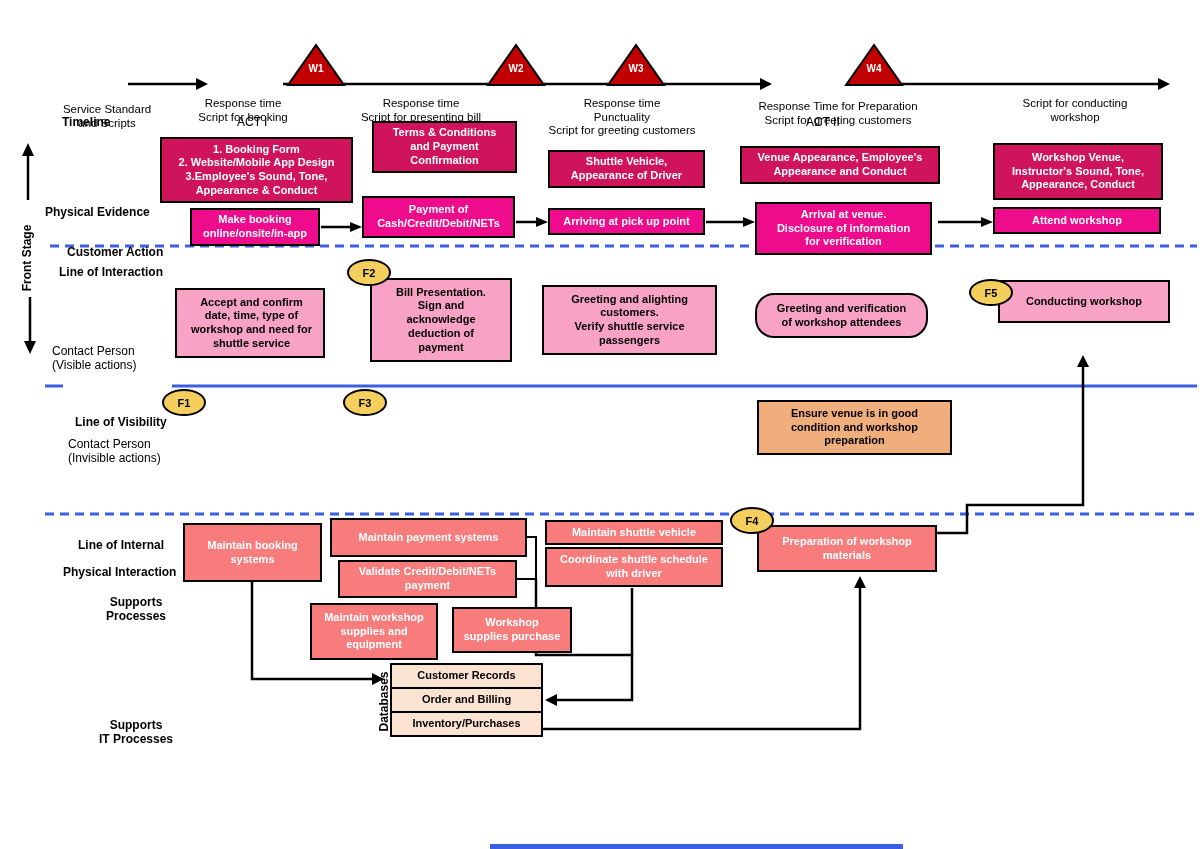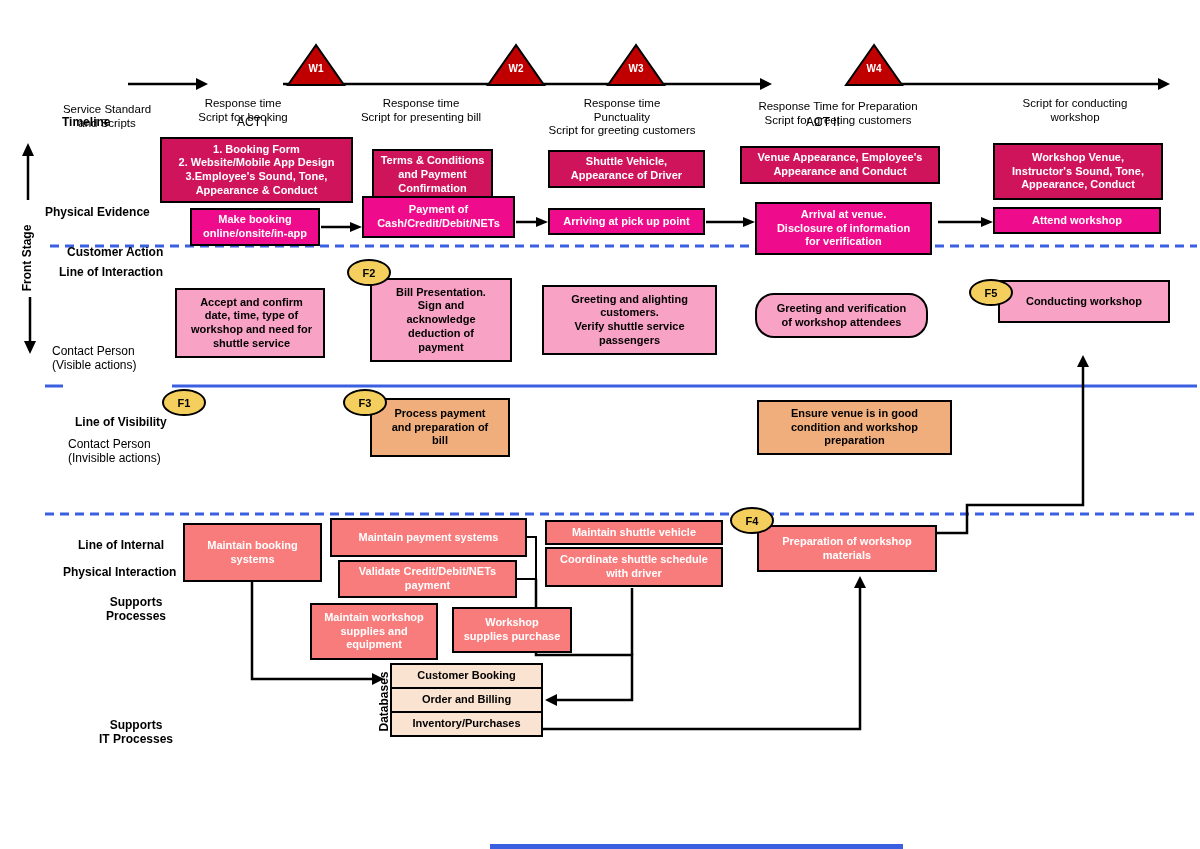--- a/index.html
+++ b/index.html
@@ -116,21 +116,21 @@
   <div class="lbl" style="left:86px;top:557px;width:100px;text-align:center;">Supports
 Processes</div>
   <div class="lbl" style="left:86px;top:680px;width:100px;text-align:center;">Supports
 IT Processes</div>
   <div class="vert" style="left:342px;top:695px;width:82px;height:13px;">Databases</div>
 
   <div class="box pe" style="left:160px;top:137px;width:193px;height:66px;">1. Booking Form
 2. Website/Mobile App Design
 3.Employee's Sound, Tone,
 Appearance &amp; Conduct</div>
-  <div class="box pe" style="left:372px;top:149px;width:121px;height:52px;">Terms &amp; Conditions
+  <div class="box pe" style="left:372px;top:121px;width:145px;height:52px;">Terms &amp; Conditions
 and Payment
 Confirmation</div>
   <div class="box pe" style="left:548px;top:150px;width:157px;height:38px;">Shuttle Vehicle,
 Appearance of Driver</div>
   <div class="box pe" style="left:740px;top:146px;width:200px;height:38px;">Venue Appearance, Employee's
 Appearance and Conduct</div>
   <div class="box pe" style="left:993px;top:143px;width:170px;height:57px;">Workshop Venue,
 Instructor's Sound, Tone,
 Appearance, Conduct</div>
 
@@ -154,44 +154,41 @@
 deduction of
 payment</div>
   <div class="box vis" style="left:542px;top:285px;width:175px;height:70px;">Greeting and alighting
 customers.
 Verify shuttle service
 passengers</div>
   <div class="box vis" style="left:755px;top:293px;width:173px;height:45px;border-radius:19px;">Greeting and verification
 of workshop attendees</div>
   <div class="box vis" style="left:998px;top:280px;width:172px;height:43px;">Conducting workshop</div>
 
-  <div class="box inv" style="left:370px;top:398px;width:140px;height:59px;">Process payment
-and preparation of
-bill</div>
   <div class="box inv" style="left:757px;top:400px;width:195px;height:55px;">Ensure venue is in good
 condition and workshop
 preparation</div>
 
   <div class="box sup" style="left:183px;top:523px;width:139px;height:59px;">Maintain booking
 systems</div>
   <div class="box sup" style="left:330px;top:518px;width:197px;height:39px;">Maintain payment systems</div>
   <div class="box sup" style="left:338px;top:560px;width:179px;height:38px;">Validate Credit/Debit/NETs
 payment</div>
   <div class="box sup" style="left:310px;top:603px;width:128px;height:57px;">Maintain workshop
 supplies and
 equipment</div>
   <div class="box sup" style="left:452px;top:607px;width:120px;height:46px;">Workshop
 supplies purchase</div>
   <div class="box sup" style="left:545px;top:520px;width:178px;height:25px;">Maintain shuttle vehicle</div>
   <div class="box sup" style="left:545px;top:547px;width:178px;height:40px;">Coordinate shuttle schedule
 with driver</div>
   <div class="box sup" style="left:757px;top:525px;width:180px;height:47px;">Preparation of workshop
 materials</div>
 
-  <div class="box db" style="left:390px;top:663px;width:153px;height:26px;">Customer Booking</div>
+  <div class="box db" style="left:390px;top:663px;width:153px;height:26px;">Customer Records</div>
   <div class="box db" style="left:390px;top:687px;width:153px;height:26px;">Order and Billing</div>
   <div class="box db" style="left:390px;top:711px;width:153px;height:26px;">Inventory/Purchases</div>
 
   <div class="fp" style="left:162px;top:389px;">F1</div>
   <div class="fp" style="left:347px;top:259px;">F2</div>
   <div class="fp" style="left:343px;top:389px;">F3</div>
   <div class="fp" style="left:730px;top:507px;">F4</div>
   <div class="fp" style="left:969px;top:279px;">F5</div>
 
   <div class="edge" style="left:490px;top:844px;width:413px;height:5px;"></div>

